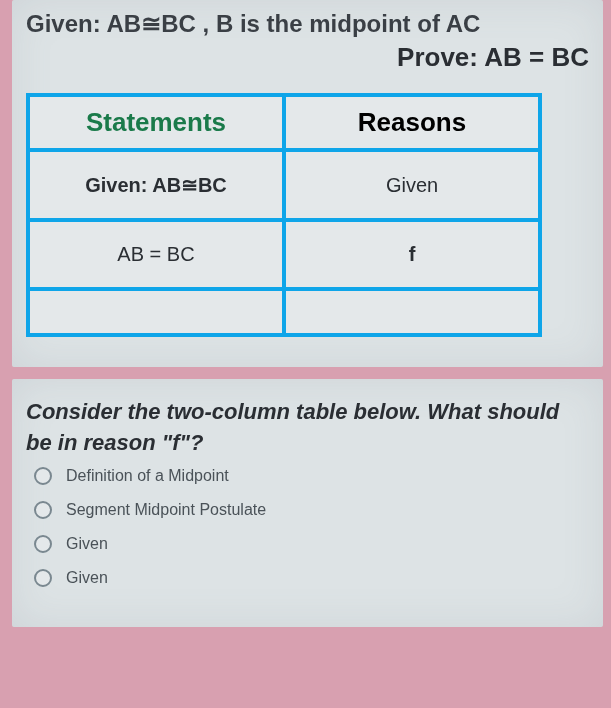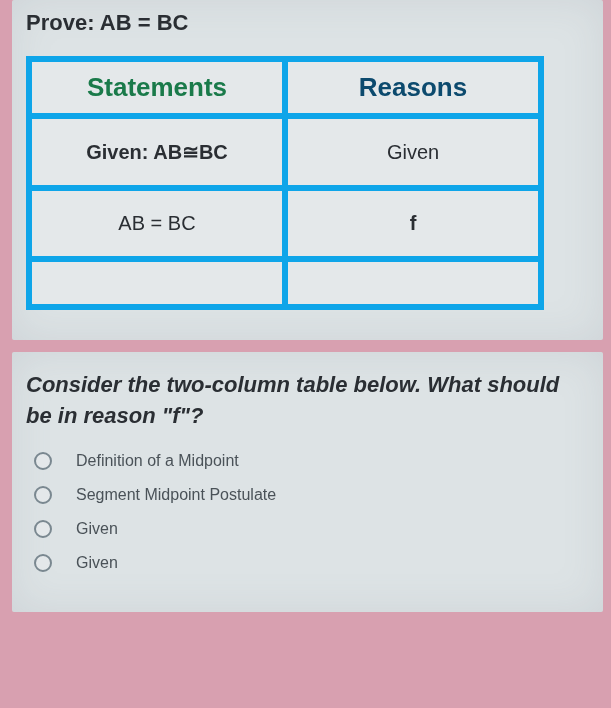--- a/index.html
+++ b/index.html
@@ -18,57 +18,58 @@
       box-shadow: inset 0 0 40px rgba(120,130,140,0.15);
     }
     .card1 { padding-top: 10px; }
     .given-line {
       font-size: 24px;
       font-weight: bold;
       color: #3a3f45;
       margin-bottom: 4px;
     }
     .prove-line {
-      font-size: 22px;
+      font-size: 26px;
       font-weight: bold;
       color: #2a2e33;
       margin-bottom: 20px;
+      text-align: right;
     }
     table.proof {
       border-collapse: collapse;
       border: 3px solid #2a2e33;
       background: #e4e8ea;
       margin-bottom: 6px;
     }
     table.proof th, table.proof td {
-      border: 6px solid #0ea5e9;
+      border: 4px solid #0ea5e9;
       text-align: center;
       vertical-align: middle;
     }
     table.proof th {
       padding: 10px 24px;
       font-size: 26px;
       font-weight: bold;
     }
     table.proof th.statements { color: #1a7a4a; width: 256px; }
-    table.proof th.reasons { color: #0c4a6e; width: 256px; }
+    table.proof th.reasons { color: #000000; width: 256px; }
     table.proof td { padding: 21px 8px; font-size: 20px; color: #2a2e33; }
     td.row-given { font-size: 24px; font-weight: bold; }
     td.row-given-r { font-size: 22px; font-weight: normal; }
     td.row-midpoint { font-size: 18px; font-weight: bold; }
     td.row-e { color: #c05a1a; font-weight: bold; font-size: 20px; }
     td.row-ab { font-size: 22px; font-weight: normal; }
     td.row-f { color: #3a4a8a; font-weight: bold; font-size: 20px; }
     td.row-empty { height: 36px; }
     .question {
       font-size: 22px;
       font-weight: bold;
       font-style: italic;
       color: #2a2e33;
-      margin-bottom: 20px;
+      margin-bottom: 8px;
       line-height: 1.4;
     }
     .options { padding-left: 8px; }
     .option {
       display: flex;
       align-items: center;
       margin-bottom: 16px;
       cursor: pointer;
     }
     .radio {
@@ -76,27 +77,30 @@
       height: 18px;
       border: 2px solid #7a8890;
       border-radius: 50%;
       margin-right: 14px;
       flex-shrink: 0;
       background: #e4e8ea;
     }
     .option-label {
       font-size: 16px;
       color: #4a5258;
-      margin-left: 10px;
     }
   </style>
 </head>
 <body>
 
 <div class="card card1">
+  <div class="given-line">
+    <span>Given:</span>
+    <span>AB≅BC , B is the midpoint of AC</span>
+  </div>
   <div class="prove-line">
     <span>Prove:</span>
     <span>AB = BC</span>
   </div>
 
   <table class="proof">
     <tbody>
         <tr>
       <th class="statements">Statements</th>
       <th class="reasons">Reasons</th>

